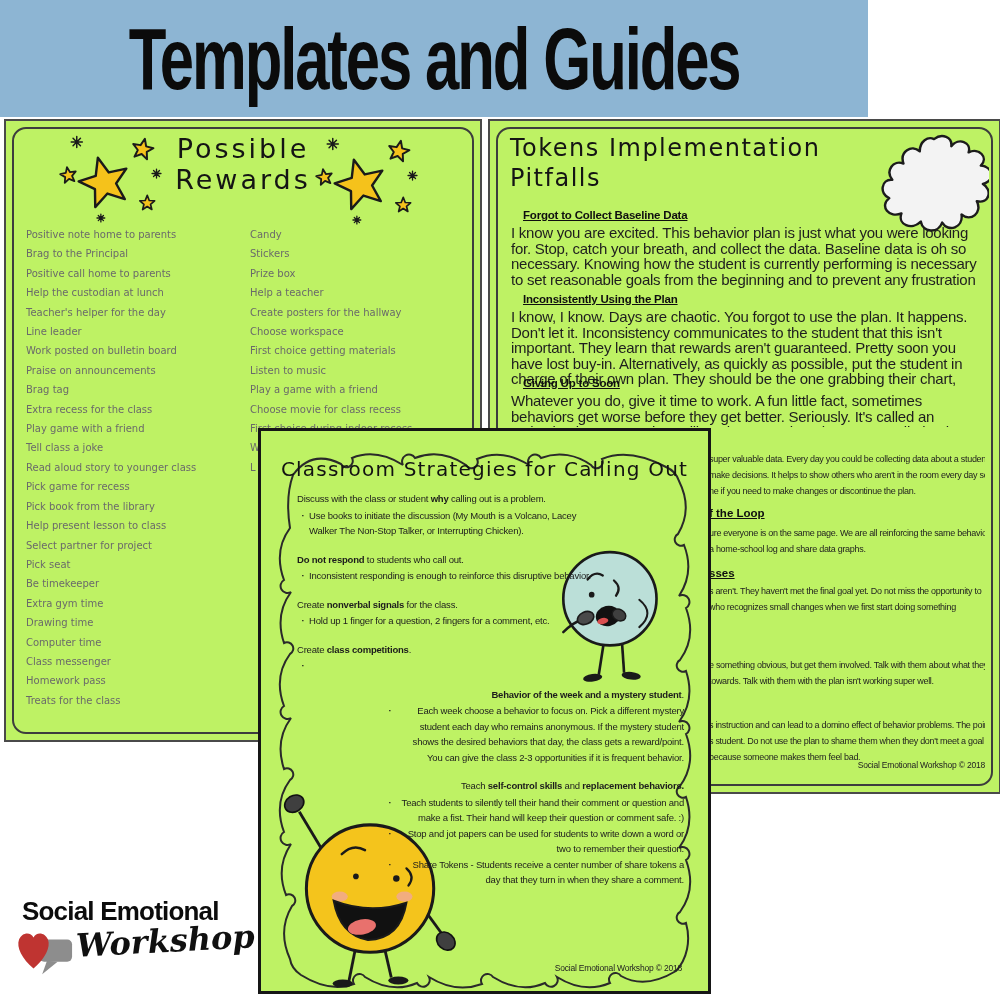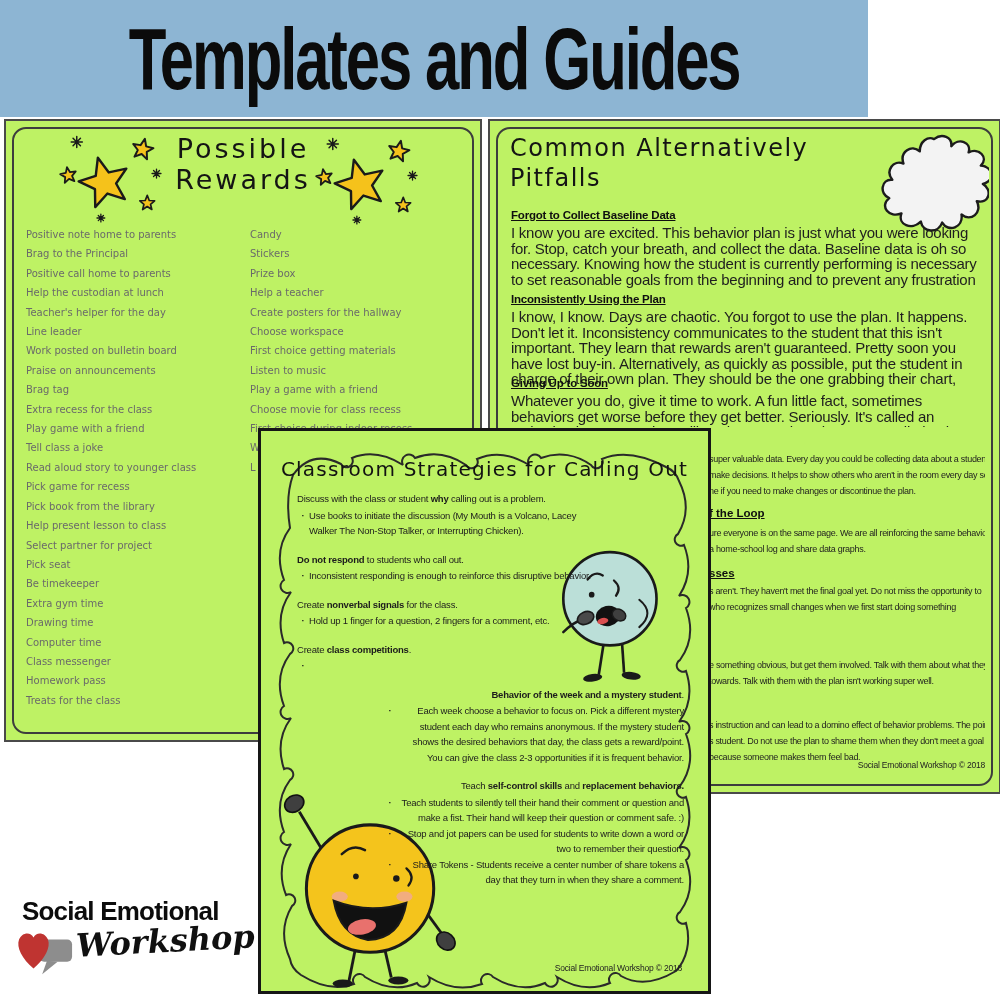--- a/index.html
+++ b/index.html
@@ -25,21 +25,21 @@
   #stars-right{left:306px;top:10px;}
   .col{position:absolute;top:104px;font-family:"DejaVu Sans",sans-serif;font-size:10px;
        line-height:19.4px;color:#6a6a6a;}
   .col1{left:20px;width:224px;}
   .col2{left:244px;width:226px;}
   
   #pitfalls{left:488px;top:119px;width:509px;height:671px;z-index:2;}
   .p-title{position:absolute;left:20px;top:12px;font-family:"DejaVu Sans",sans-serif;
            font-size:24px;line-height:30px;letter-spacing:1.5px;color:#141414;}
   .splat{position:absolute;right:10px;top:8px;width:112px;height:120px;}
-  .sec-head{position:absolute;left:21px;font-weight:bold;font-size:11.5px;letter-spacing:-.2px;
+  .sec-head{position:absolute;left:33px;font-weight:bold;font-size:11.5px;letter-spacing:-.2px;
             text-decoration:underline;color:#0f0f0f;white-space:nowrap;}
   .sec-body{position:absolute;left:21px;width:468px;font-size:15px;line-height:15.6px;
             letter-spacing:-.25px;color:#1e1e1e;overflow:hidden;}
   .frag{position:absolute;left:219px;width:276px;font-size:9px;line-height:16px;
         letter-spacing:-.3px;color:#1e1e1e;}
   .frag .frag-line{white-space:nowrap;overflow:hidden;}
   .frag-head{position:absolute;left:219px;font-weight:bold;font-size:11.5px;
              text-decoration:underline;color:#0f0f0f;}
   .p-footer{position:absolute;right:14px;top:639px;font-size:8.5px;letter-spacing:-.2px;color:#222;}
   
@@ -144,21 +144,21 @@
       <div class="reward-item">Choose movie for class recess</div>
       <div class="reward-item">First choice during indoor recess</div>
       <div class="reward-item">W</div>
       <div class="reward-item">L</div>
     </div>
 </div>
 
 <div id="pitfalls" class="page">
   <div class="inner-frame"></div>
   <div class="p-title">
-    <div>Common Alternatively</div>
+    <div>Tokens Implementation</div>
     <div>Pitfalls</div>
   </div>
   <svg class="splat" viewBox="0 0 110 110">
     <path d="M56,6 C64,0 74,4 73,13 C80,4 93,9 90,19 C100,14 110,24 102,32 C114,33 116,47 104,50
              C114,56 110,70 98,67 C104,78 92,88 83,80 C85,93 70,98 64,88 C60,99 45,98 43,87
              C34,96 20,90 24,79 C12,84 2,72 12,64 C2,60 4,45 15,46 C8,37 16,26 26,30
              C22,18 34,11 42,18 C42,8 50,3 56,6 Z" fill="#f3f3f3" stroke="#1c1c1c" stroke-width="2.4" stroke-linejoin="round"></path>
   </svg>
 
   <div class="sec-head" style="top:88px">Forgot to Collect Baseline Data</div>

